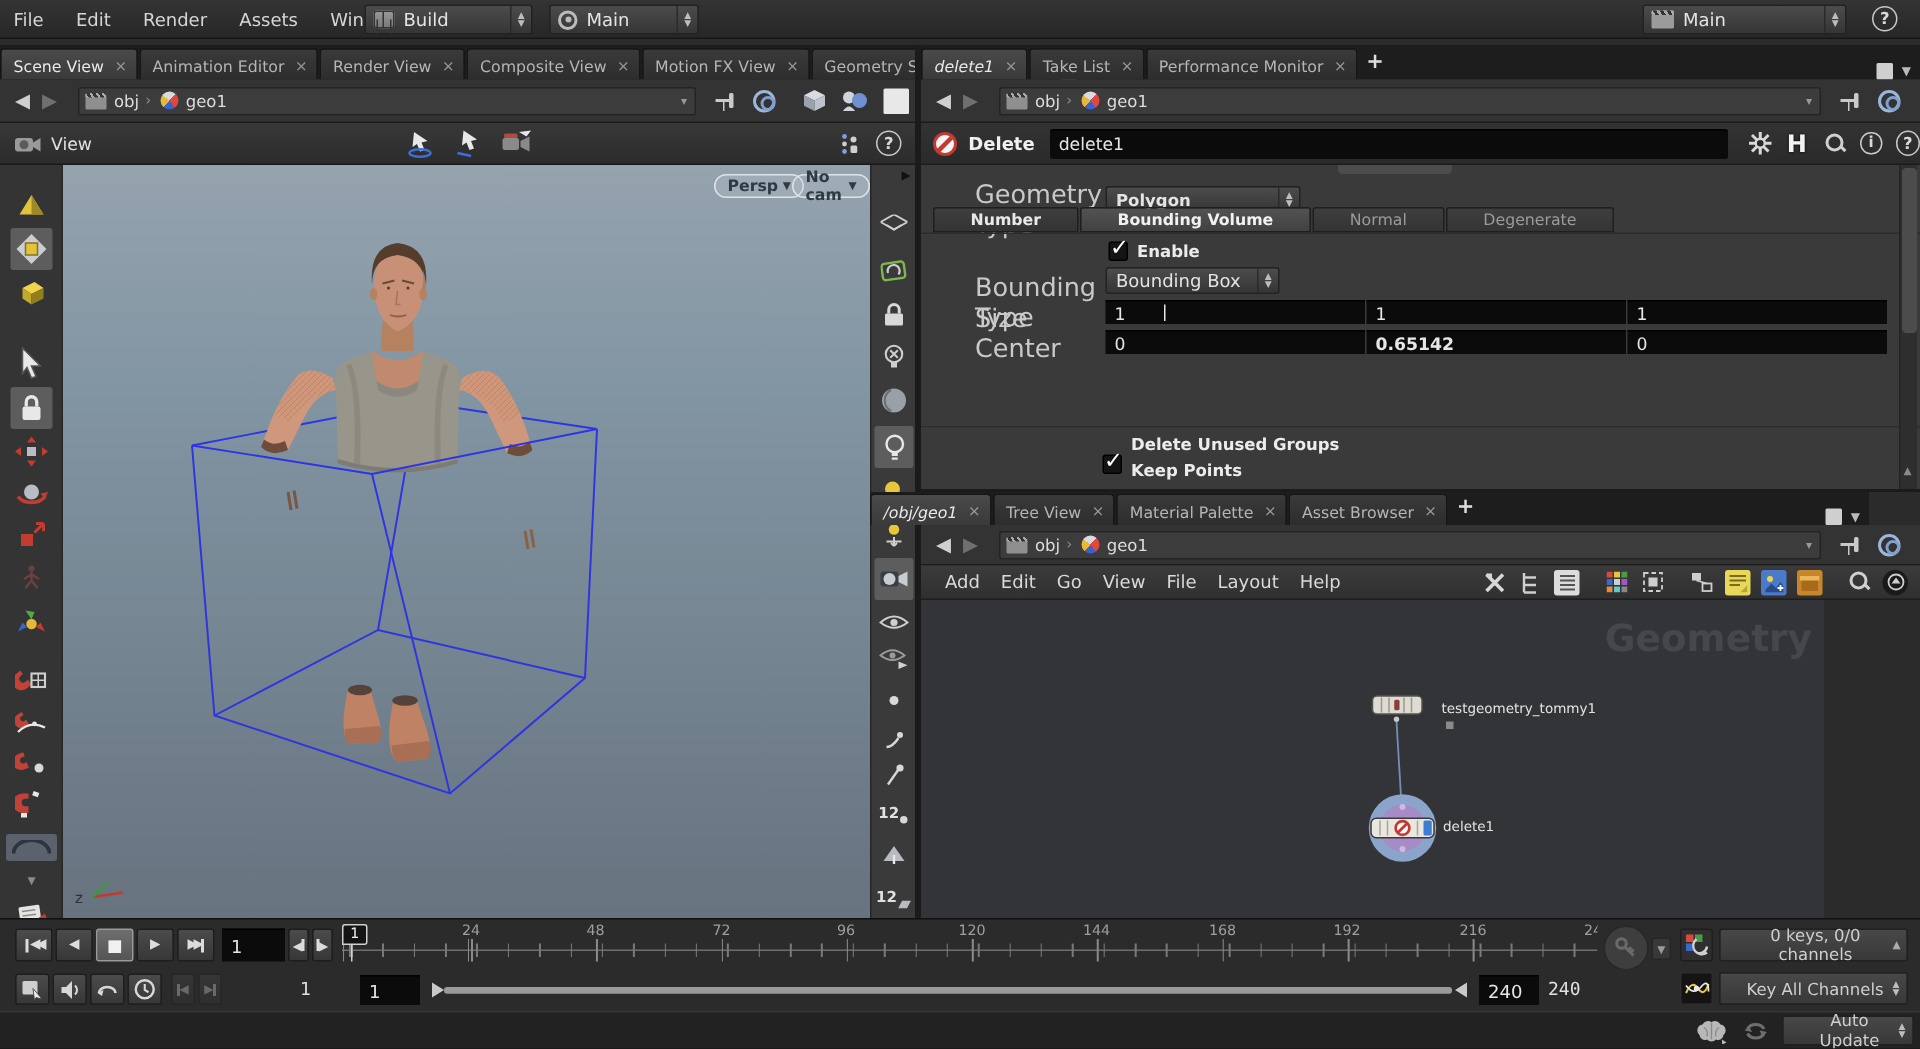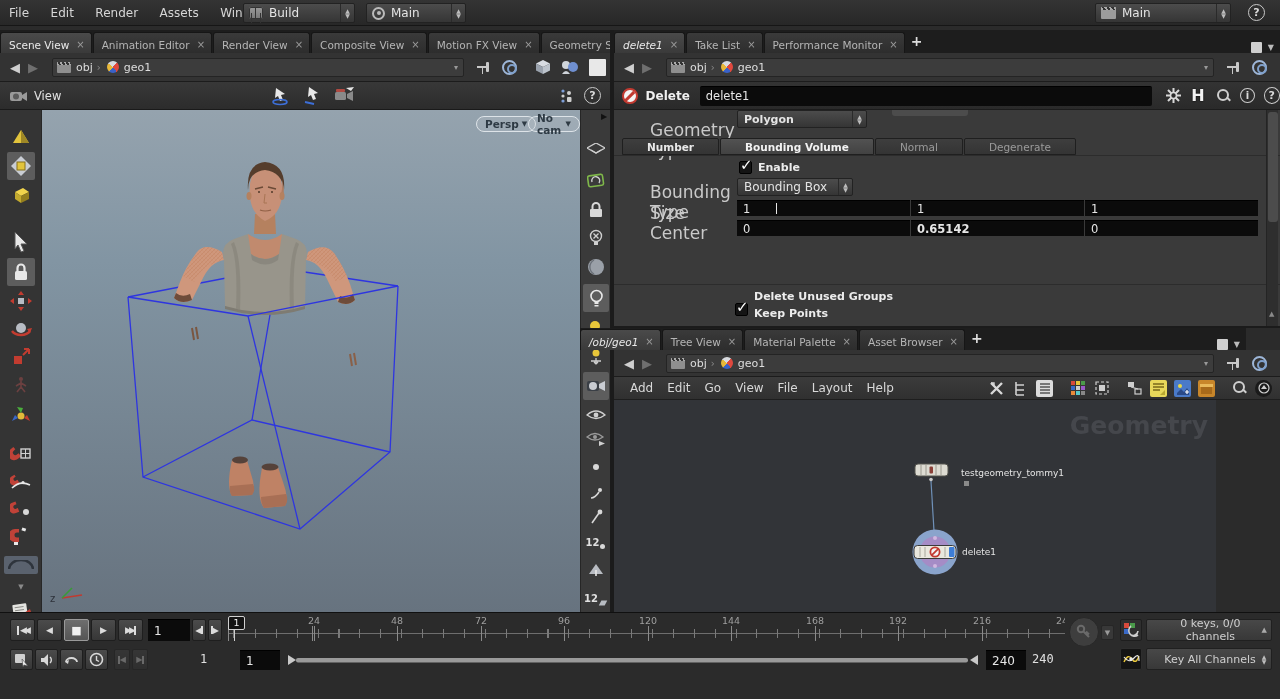--- a/index.html
+++ b/index.html
@@ -594,21 +594,21 @@
     <span style="margin-left:8px;font-size:16px;font-weight:bold;color:#f2f2f2;text-shadow:0 0 2px #000;">H</span>
     <div class="mag" style="margin-left:12px;"></div>
     <div class="icircle" style="margin-left:10px;">i</div>
     <div class="qcircle" style="margin-left:9px;">?</div>
   </div>
 
   <div class="abs" style="left:614px;top:110px;width:666px;height:216px;background:#3a3a3a;">
     <div class="abs" style="left:278px;top:0;width:76px;height:6px;background:#4c4c4c;border-radius:0 0 3px 3px;"></div>
 
     <div class="p-label abs" style="left:0px;top:10px;width:116px;">Geometry Type</div>
-    <div class="combo" style="left:123px;top:0;width:130px;height:18px;gap:24px;">
+    <div class="combo" style="left:123px;top:14px;width:130px;height:18px;gap:24px;">
       <span class="lbl" style="font-weight:bold;font-size:11px;">Polygon</span>
       <span class="spin">
           <span>▲</span>
           <span>▼</span>
         </span>
     </div>
 
     <div class="abs" style="left:8px;top:28px;display:flex;gap:1px;">
       <div class="ftab bright">Number</div>
       <div class="ftab active">Bounding Volume</div>
@@ -947,14 +947,36 @@
     </div>
     <div class="dropdownfield abs" style="left:1146px;top:2px;width:126px;height:22px;">
       <span class="lbl">Key All Channels</span>
       <span class="spin" style="border-left:none;">
           <span>▲</span>
           <span>▼</span>
         </span>
     </div>
   </div>
 
+  <div class="abs" style="left:0;top:674px;width:1280px;height:25px;background:#222;border-top:1px solid #363636;">
+    <div class="ticon abs" style="left:1128px;top:3px;width:26px;height:19px;">
+      <svg width="22" height="16" viewBox="0 0 22 16">
+          <path d="M3 10 a4 4 0 0 1 2 -7 a4 4 0 0 1 6 -1.5 A4 4 0 0 1 17 3 a4 4 0 0 1 2 7 a3.5 3.5 0 0 1 -5 3 a4 4 0 0 1 -6 0 a3.5 3.5 0 0 1 -5 -3 Z" fill="#b8b8b8"></path>
+          <path d="M11 2 V13 M6 5 Q9 7 8 11 M16 5 Q13 7 14 11" stroke="#8a8a8a" stroke-width="0.9" fill="none"></path>
+          <path d="M18 13 L21 15 L18 16.5" fill="#b8b8b8"></path>
+        </svg>
+    </div>
+    <div class="ticon abs" style="left:1158px;top:3px;width:24px;height:19px;">
+      <svg width="17" height="15" viewBox="0 0 17 15">
+          <path d="M14 9 a6 5 0 0 1 -11 0 M3 6 a6 5 0 0 1 11 0" fill="none" stroke="#6e6e6e" stroke-width="2"></path>
+          <path d="M1 7 L4 4 L6 8 Z M16 8 L13 11 L11 7 Z" fill="#6e6e6e"></path>
+        </svg>
+    </div>
+    <div class="dropdownfield abs" style="left:1188px;top:2px;width:88px;height:20px;">
+      <span class="lbl">Auto Update</span>
+      <span class="spin" style="border-left:none;">
+          <span>▲</span>
+          <span>▼</span>
+        </span>
+    </div>
+  </div>
 
 </div>
 
 </body></html>

